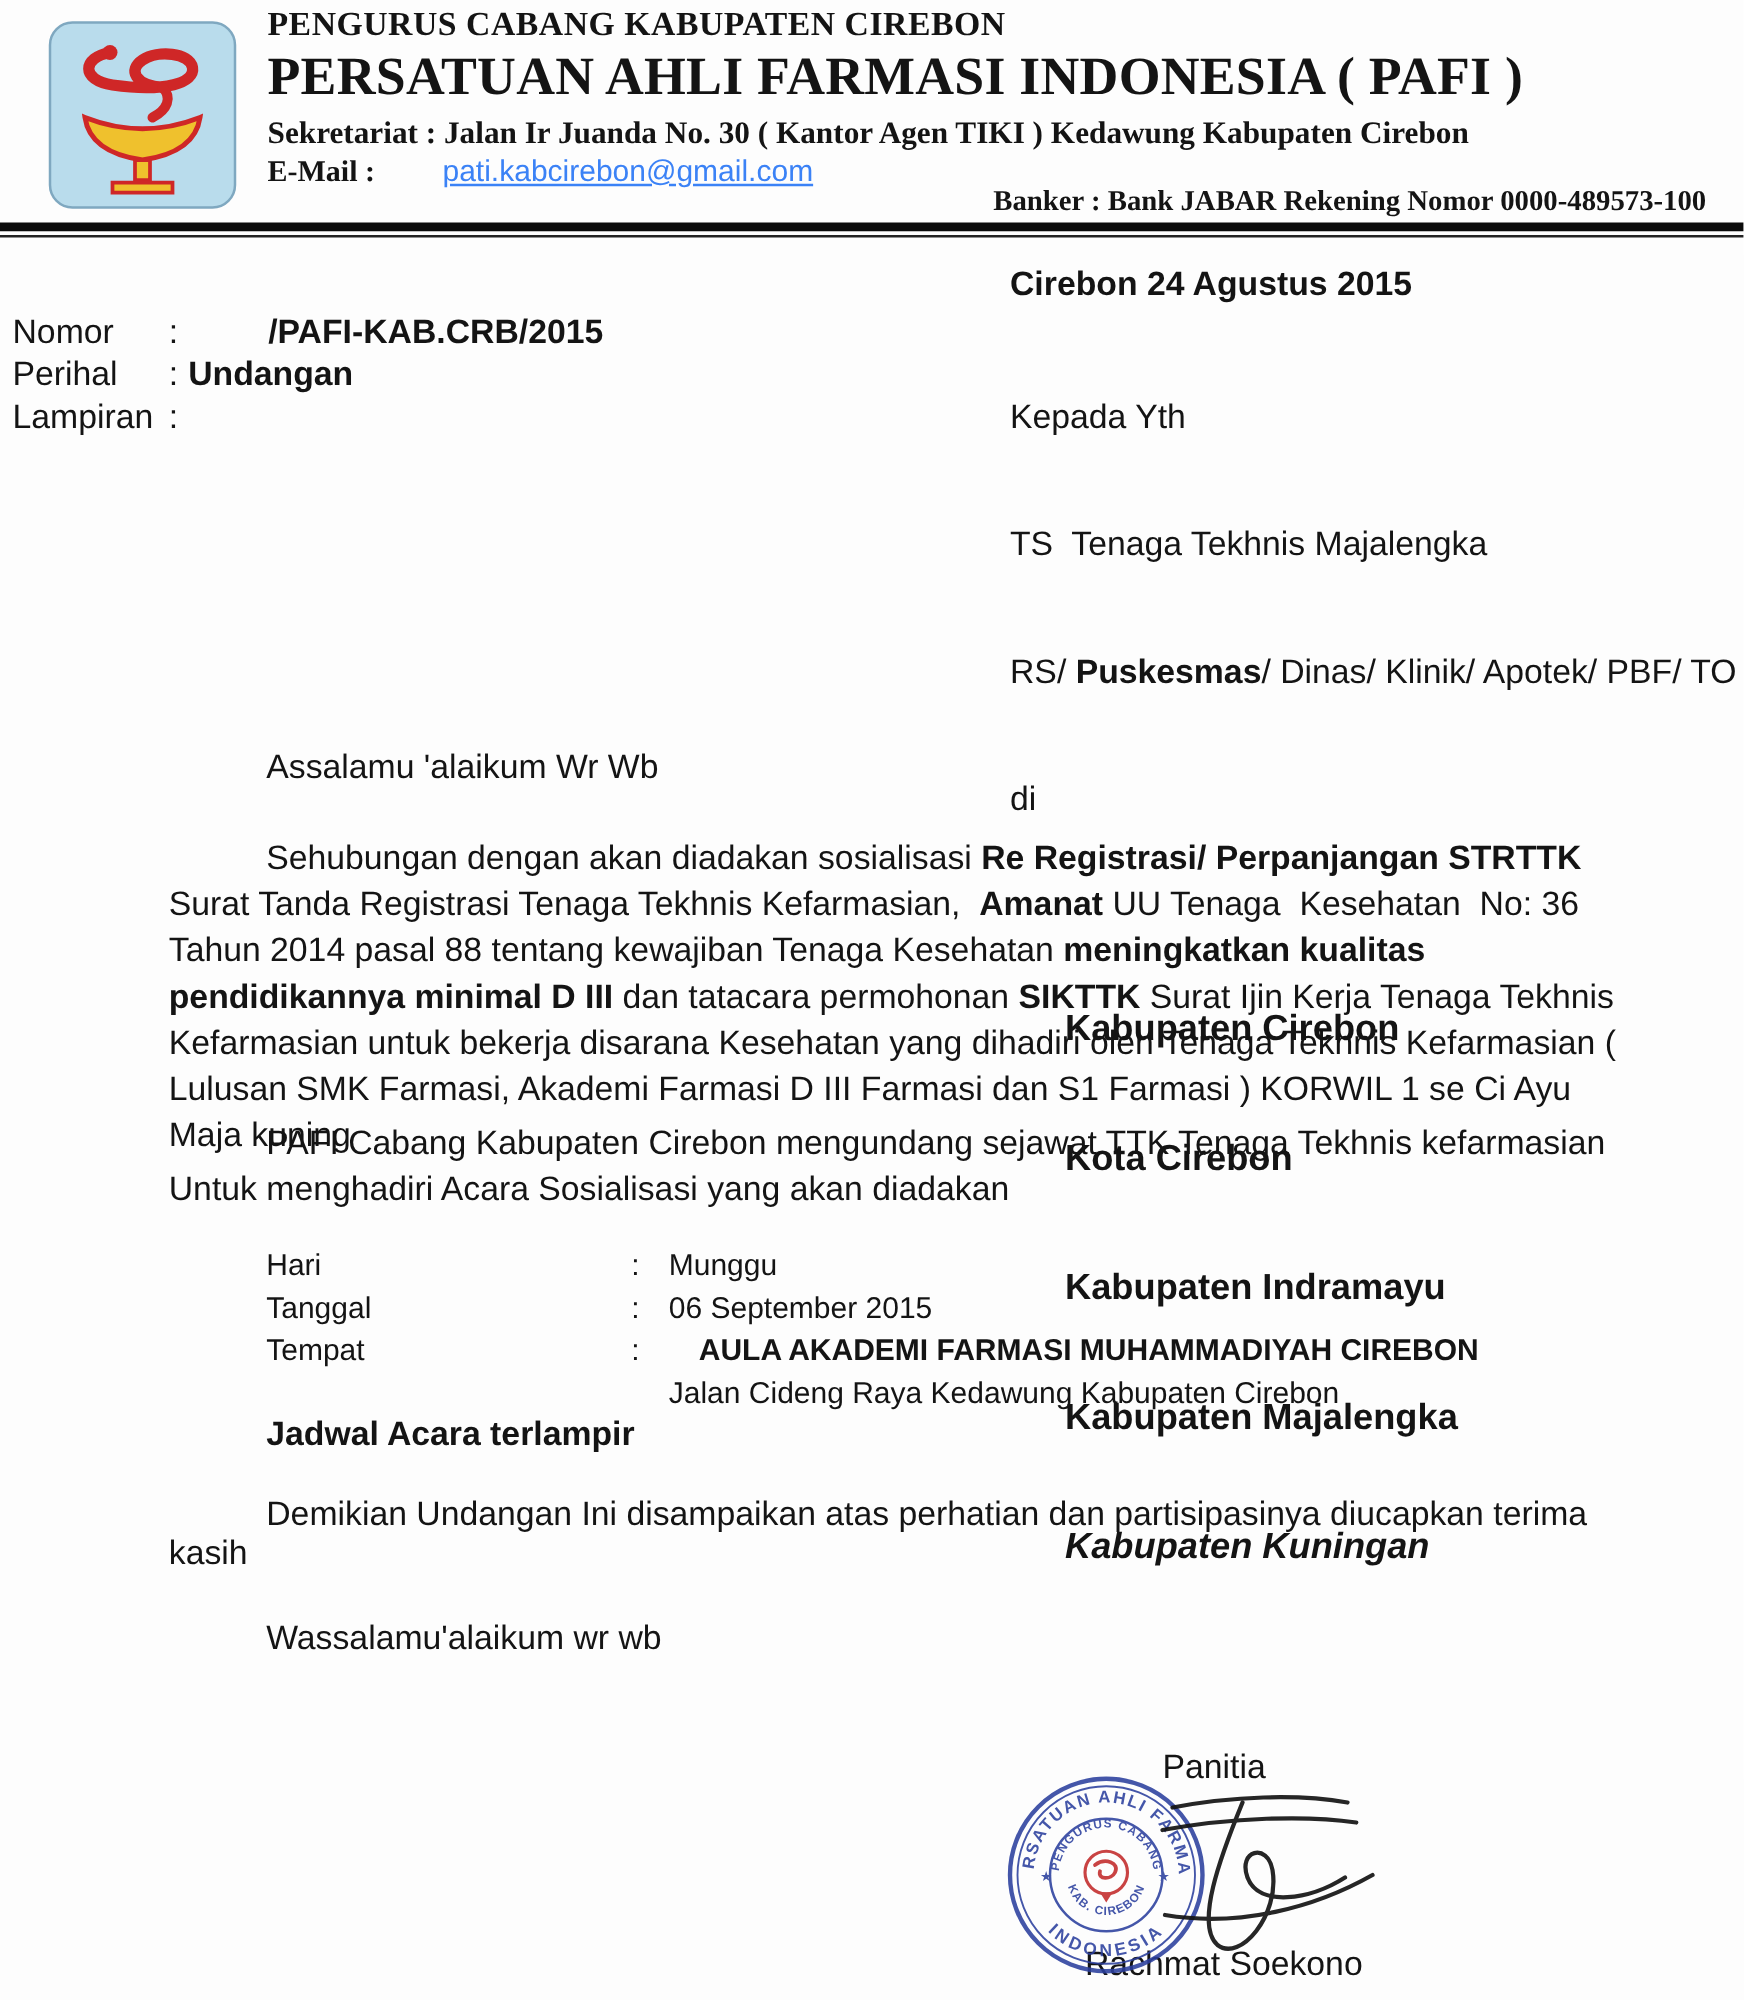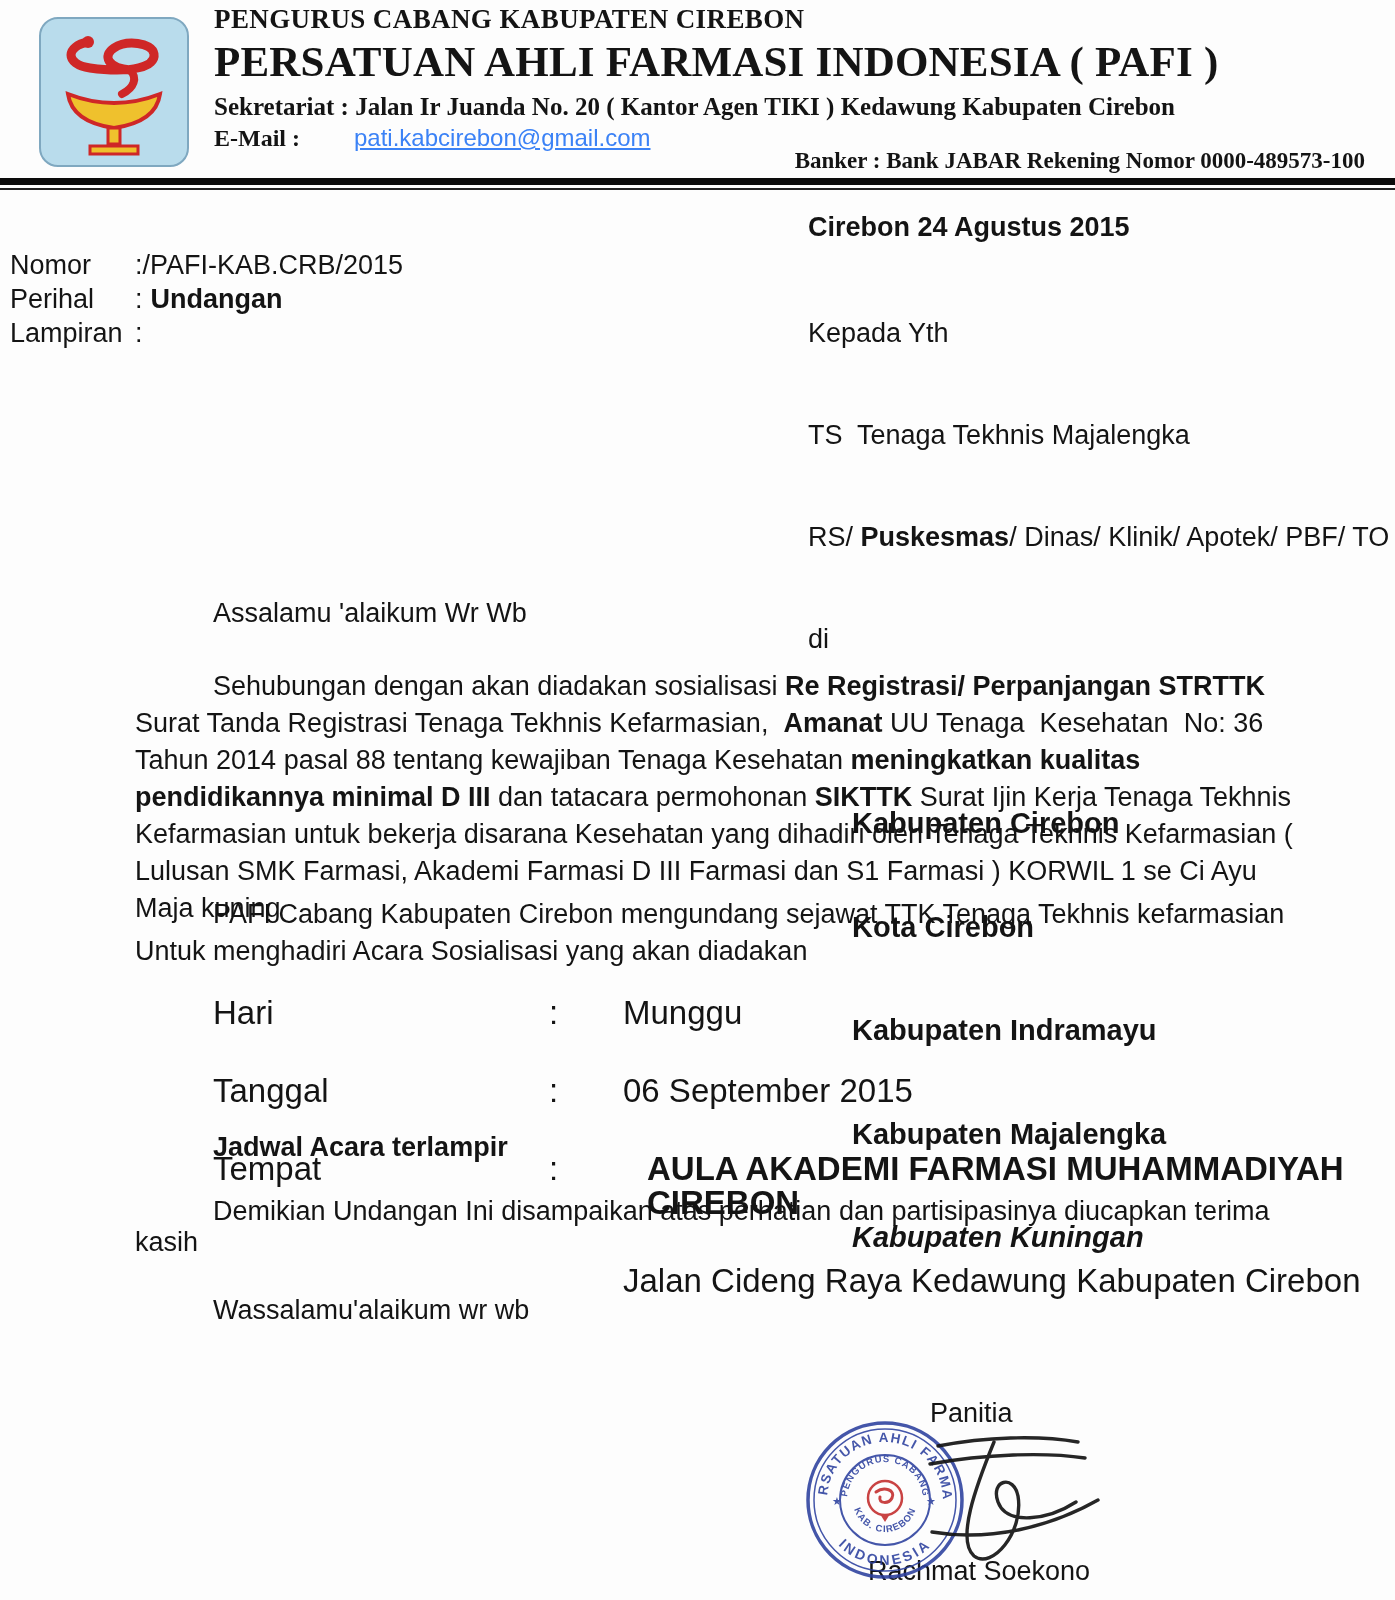--- a/index.html
+++ b/index.html
@@ -22,36 +22,36 @@
   .rule { position:absolute; left:0; top:178px; width:100%; }
   .rule-thick { height:7px; background:#0b0b0b; }
   .rule-gap { height:3px; }
   .rule-thin { height:2px; background:#222; }
 
   
   .date-line { position:absolute; left:808px; top:212px; font-size:27px; font-weight:bold; }
   .meta-left { position:absolute; left:10px; top:248px; font-size:27px; line-height:34px; }
   .meta-row { display:grid; grid-template-columns:125px auto; }
   .meta-colon { display:inline-block; }
-  .nomor-value { font-weight:normal; }
+  .nomor-value { font-weight:bold; margin-left:72px; }
   .perihal-value { font-weight:bold; margin-left:8px; }
 
   .recipient { position:absolute; left:808px; top:248px; font-size:27px; line-height:34px; white-space:pre-wrap; }
   .recipient .bold { font-weight:bold; }
   .regions { margin-top:13px; font-size:29px; font-weight:bold; line-height:34.5px;margin-left:44px; }
   .region-italic { font-style:italic; }
 
   
   .salutation { position:absolute; left:213px; top:598px; font-size:27px; }
   .para { position:absolute; left:135px; width:1176px; font-size:27px; line-height:37px; white-space:pre-wrap; }
   .para-1 { top:668px; text-indent:78px; }
   .para-2 { top:896px; text-indent:78px; }
   .para .bold { font-weight:bold; }
 
-  .event-details { position:absolute; left:213px; top:996px; font-size:33px; line-height:34px; display:grid; grid-template-columns:292px 30px auto;gap:44px; }
+  .event-details { position:absolute; left:213px; top:996px; font-size:24px; line-height:34px; display:grid; grid-template-columns:292px 30px auto; }
   .event-details .val-bold { font-weight:bold;margin-left:24px; }
 
   .schedule-note { position:absolute; left:213px; top:1132px; font-size:27px; font-weight:bold; }
   .closing { position:absolute; left:135px; top:1196px; width:1200px; font-size:27px; text-indent:78px; }
   .closing-salutation { position:absolute; left:213px; top:1295px; font-size:27px; }
 
   
   .sig-role { position:absolute; left:930px; top:1398px; font-size:27px; z-index:2; }
   .sig-art { position:absolute; left:780px; top:1390px; z-index:3; }
   .sig-name { position:absolute; left:868px; top:1556px; font-size:27px; z-index:2; }
@@ -71,21 +71,21 @@
         <path d="M92 54 C 100 62, 96 72, 84 78" fill="none" stroke="#cf2727" stroke-width="8" stroke-linecap="round"></path>
         <path d="M30 78 Q 76 96 122 78 Q 118 106 76 112 Q 34 106 30 78 Z" fill="#efc12d" stroke="#cf2727" stroke-width="4"></path>
         <path d="M70 112 h12 v16 h-12 z" fill="#efc12d" stroke="#cf2727" stroke-width="3"></path>
         <path d="M52 130 h48 v8 h-48 z" fill="#efc12d" stroke="#cf2727" stroke-width="3"></path>
       </svg>
     </div>
 
     <div class="head-text">
       <div class="org1">PENGURUS CABANG KABUPATEN CIREBON</div>
       <div class="org2">PERSATUAN AHLI FARMASI INDONESIA ( PAFI )</div>
-      <div class="secretariat">Sekretariat : Jalan Ir Juanda No. 20 ( Kantor Agen TIKI ) Kedawung Kabupaten Cirebon</div>
+      <div class="secretariat">Sekretariat : Jalan Ir Juanda No. 30 ( Kantor Agen TIKI ) Kedawung Kabupaten Cirebon</div>
       <div class="email-row">
         <span class="email-label">E-Mail :</span><a class="email-link">pati.kabcirebon@gmail.com</a>
       </div>
     </div>
 
     <div class="banker">Banker : Bank JABAR Rekening Nomor 0000-489573-100</div>
   </header>
 
   <div class="rule">
     <div class="rule-thick"></div>

